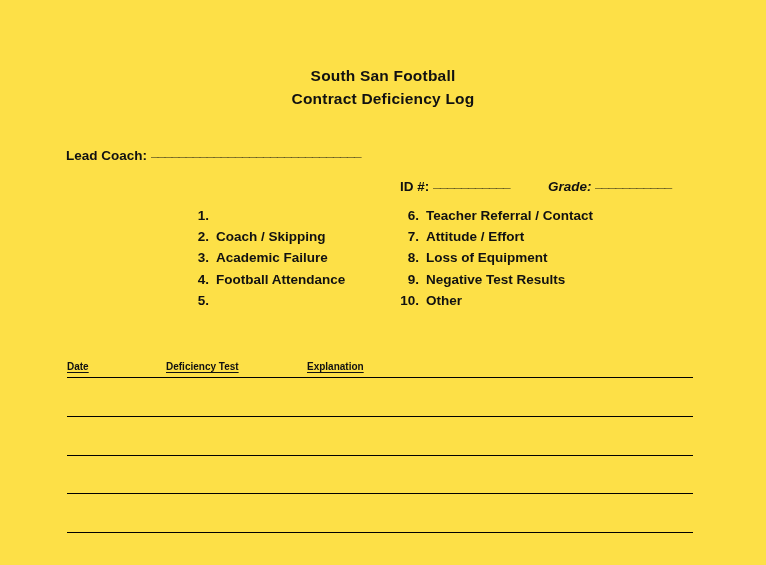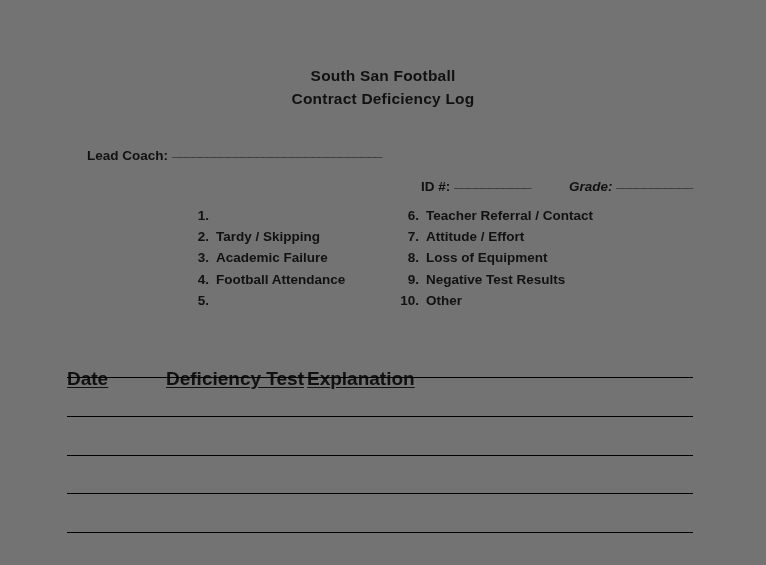--- a/index.html
+++ b/index.html
@@ -11,21 +11,21 @@
     width: 766px;
     height: 565px;
     position: relative;
     font-family: "Liberation Sans", sans-serif;
     color: #1a1a1a;
     overflow: hidden;
   }
   .page {
     position: absolute;
     inset: 0;
-    background: #737373;
+    background: #fde047;
   }
 
   
   .title-block {
     position: absolute;
     top: 64px;
     left: 0;
     width: 766px;
     text-align: center;
   }
@@ -38,21 +38,20 @@
   }
 
   
   .field-row {
     position: absolute;
     font-size: 13.5px;
     font-weight: bold;
     color: #111111;
     white-space: nowrap;
     line-height: 16px;
-    margin-left: 21px;
   }
   #field-lead-coach { top: 144px; left: 66px; }
   #field-players-name { top: 175px; left: 66px; }
   #field-id { top: 175px; left: 400px; }
   #field-grade { top: 175px; left: 548px; font-style: italic; }
 
   .field-label { display: inline; }
   .blank {
     display: inline-block;
     vertical-align: baseline;
@@ -94,24 +93,23 @@
     padding-left: 7px;
   }
 
   
   .table-headers {
     position: absolute;
     top: 361px;
     left: 0;
     width: 766px;
     height: 18px;
-    font-size: 19px;
-    font-weight: bold;
-    color: #111111;
-    margin-top: 7px;
+    font-size: 10px;
+    font-weight: bold;
+    color: #111111;
   }
   .col-head {
     position: absolute;
     top: 0;
     text-decoration: underline;
     text-underline-offset: 2px;
     white-space: nowrap;
   }
   #col-head-date { left: 67px; }
   #col-head-deficiency { left: 166px; }
@@ -150,21 +148,21 @@
     <span class="field-label">Grade:</span>
     <span class="blank blank-grade">___________</span>
   </div>
 
   <div class="list-col" id="list-col-left">
     <div class="list-item">
       <span class="list-num">1.</span>
     </div>
     <div class="list-item">
       <span class="list-num">2.</span>
-      <span class="list-text">Tardy / Skipping</span>
+      <span class="list-text">Coach / Skipping</span>
     </div>
     <div class="list-item">
       <span class="list-num">3.</span>
       <span class="list-text">Academic Failure</span>
     </div>
     <div class="list-item">
       <span class="list-num">4.</span>
       <span class="list-text">Football Attendance</span>
     </div>
     <div class="list-item">

